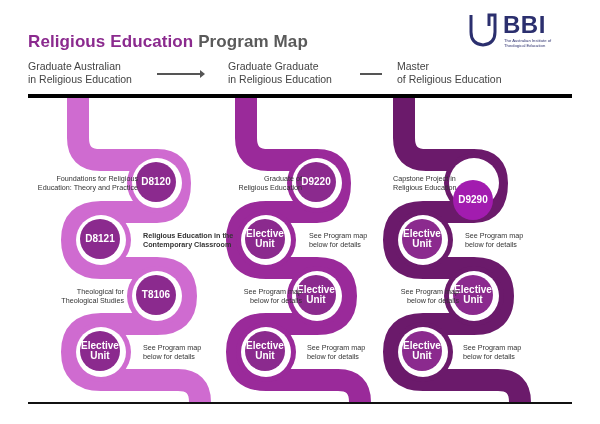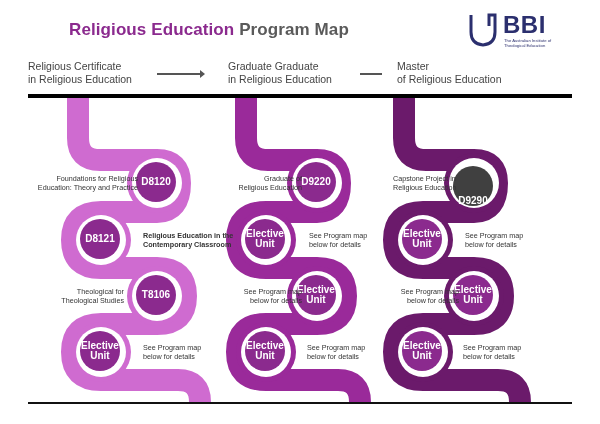--- a/index.html
+++ b/index.html
@@ -1,17 +1,17 @@
 <!DOCTYPE html>
 <html><head>
 <meta charset="utf-8">
 <style>
   html, body { margin:0; padding:0; background:#ffffff; }
   body { width:600px; height:424px; position:relative; overflow:hidden; font-family:"Liberation Sans", sans-serif; color:#333; }
-  .title { position:absolute; left:28px; top:20px; font-size:17px; font-weight:bold; letter-spacing:0.1px;margin-left:41px; }
+  .title { position:absolute; left:28px; top:32px; font-size:17px; font-weight:bold; letter-spacing:0.1px; }
   .title .accent { color:#8b2a8e; }
   .title .rest { color:#5a5a5a; }
   .logo { position:absolute; left:468px; top:12px; width:110px; height:40px; }
   .logo svg { position:absolute; left:0; top:0; }
   .logo .brand { position:absolute; left:35px; top:-1px; font-size:24px; font-weight:bold; color:#2b2f6e; letter-spacing:0.5px; }
   .logo .sub { position:absolute; left:36px; top:27px; font-size:4.2px; line-height:4.6px; color:#2b2f6e; width:60px; }
   .stage { position:absolute; top:60px; font-size:10.5px; line-height:13px; color:#444; }
   .stage .l1, .stage .l2 { display:block; white-space:nowrap; }
   .arrow { position:absolute; left:157px; top:73px; width:46px; height:2px; background:#555; }
   .arrow::after { content:""; position:absolute; right:-2px; top:-3px; border-left:5px solid #555; border-top:4px solid transparent; border-bottom:4px solid transparent; }
@@ -34,21 +34,21 @@
 <div class="logo">
   <svg width="30" height="36" viewBox="0 0 30 36">
     <path d="M3 3 L3 20 Q3 32 15 33 Q27 32 27 20 L27 3 L21 3 L21 14" fill="none" stroke="#2b2f6e" stroke-width="3"></path>
     <path d="M9 3 L9 3" stroke="#2b2f6e" stroke-width="3"></path>
   </svg>
   <span class="brand">BBI</span>
   <span class="sub">The Australian Institute of Theological Education</span>
 </div>
 
 <div class="stage" style="left:28px;">
-  <span class="l1">Religious Certificate</span>
+  <span class="l1">Graduate Australian</span>
   <span class="l2">in Religious Education</span>
 </div>
 <div class="arrow"></div>
 <div class="stage" style="left:228px;">
   <span class="l1">Graduate Graduate</span>
   <span class="l2">in Religious Education</span>
 </div>
 <div class="dash"></div>
 <div class="stage" style="left:397px;">
   <span class="l1">Master</span>
@@ -172,21 +172,21 @@
     <span>
       <span style="display:block">Elective</span>
       <span style="display:block">Unit</span>
     </span>
   </div>
 <div class="desc" style="left:307px; top:343px;">
     <span>See Program map</span>
     <span>below for details</span>
   </div>
 
-<div class="node" style="left:453px; top:166px; background:#404040;align-items:flex-end;">
+<div class="node" style="left:453px; top:180px; background:#a21caf;">
     <span>D9290</span>
   </div>
 <div class="desc" style="left:393px; top:174px;">
     <span>Capstone Project in</span>
     <span>Religious Education</span>
   </div>
 
 <div class="node" style="left:402px; top:219px; background:#8b2a8e;">
     <span>
       <span style="display:block">Elective</span>

